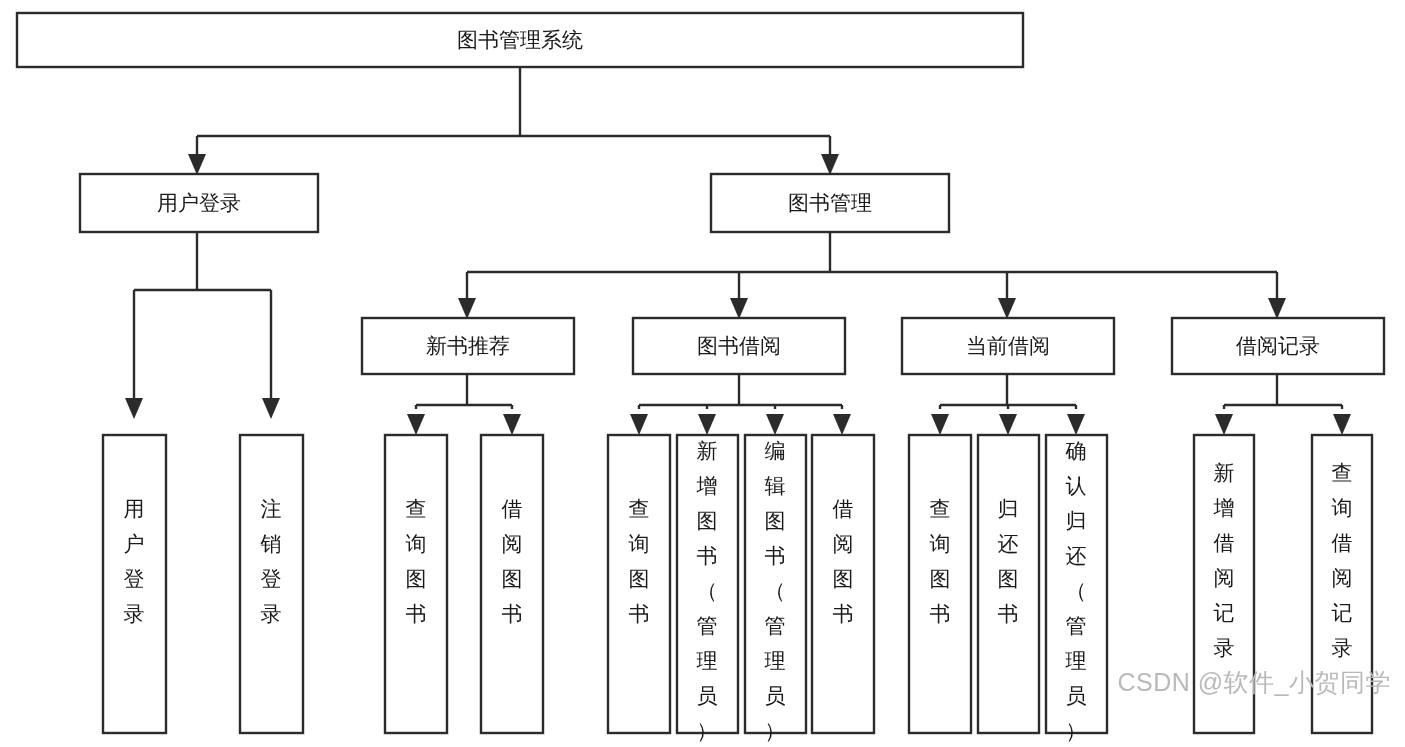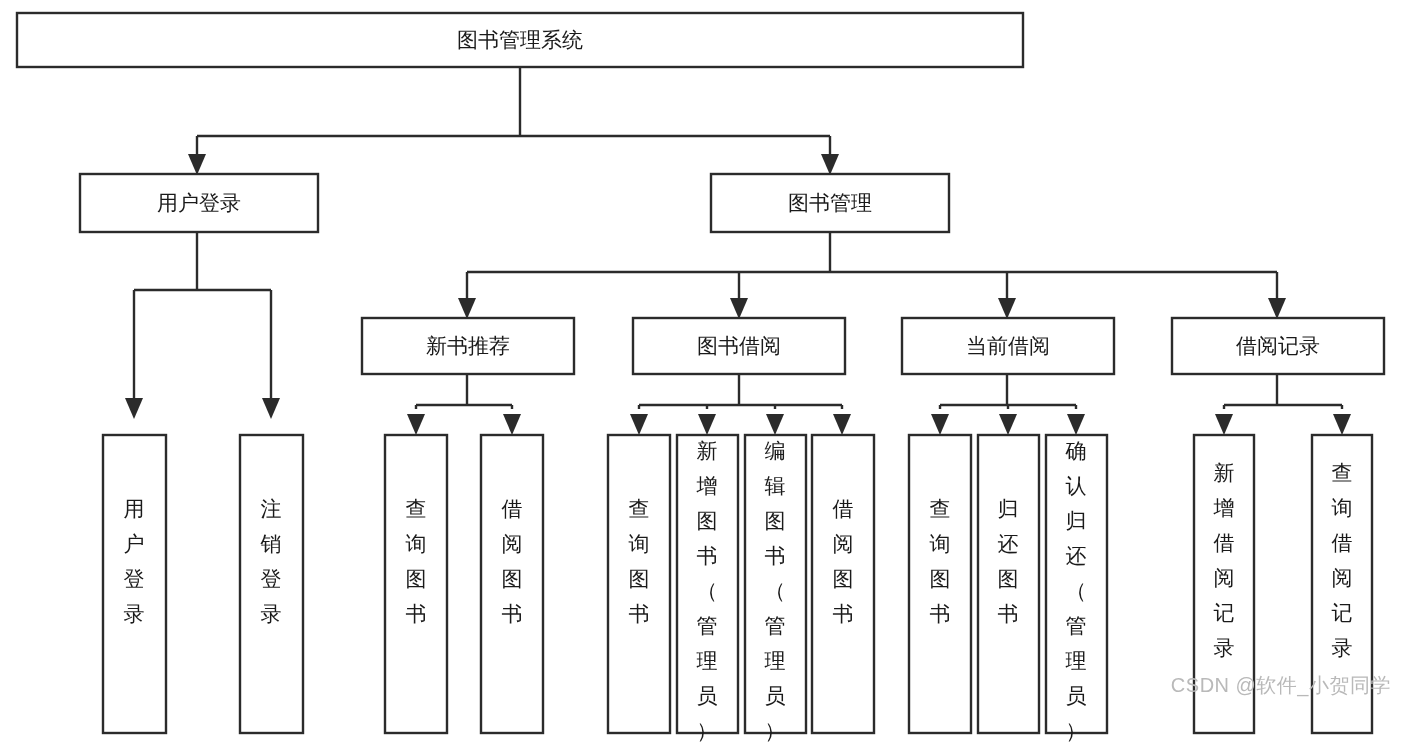--- a/index.html
+++ b/index.html
@@ -53,21 +53,21 @@
     font-family: "Liberation Sans", "DejaVu Sans", sans-serif;
     font-size: 21px;
     fill: #1a1a1a;
     text-anchor: middle;
   }
   .watermark {
     position: absolute;
     right: 14px;
     bottom: 6px;
     font-family: "Liberation Sans", "DejaVu Sans", sans-serif;
-    font-size: 20px;
+    font-size: 25px;
     color: #b9b9b9;
     letter-spacing: 0.5px;
     white-space: nowrap;
     pointer-events: none;
   }
 </style>
 </head>
 <body>
 
 <div id="diagram-root">

